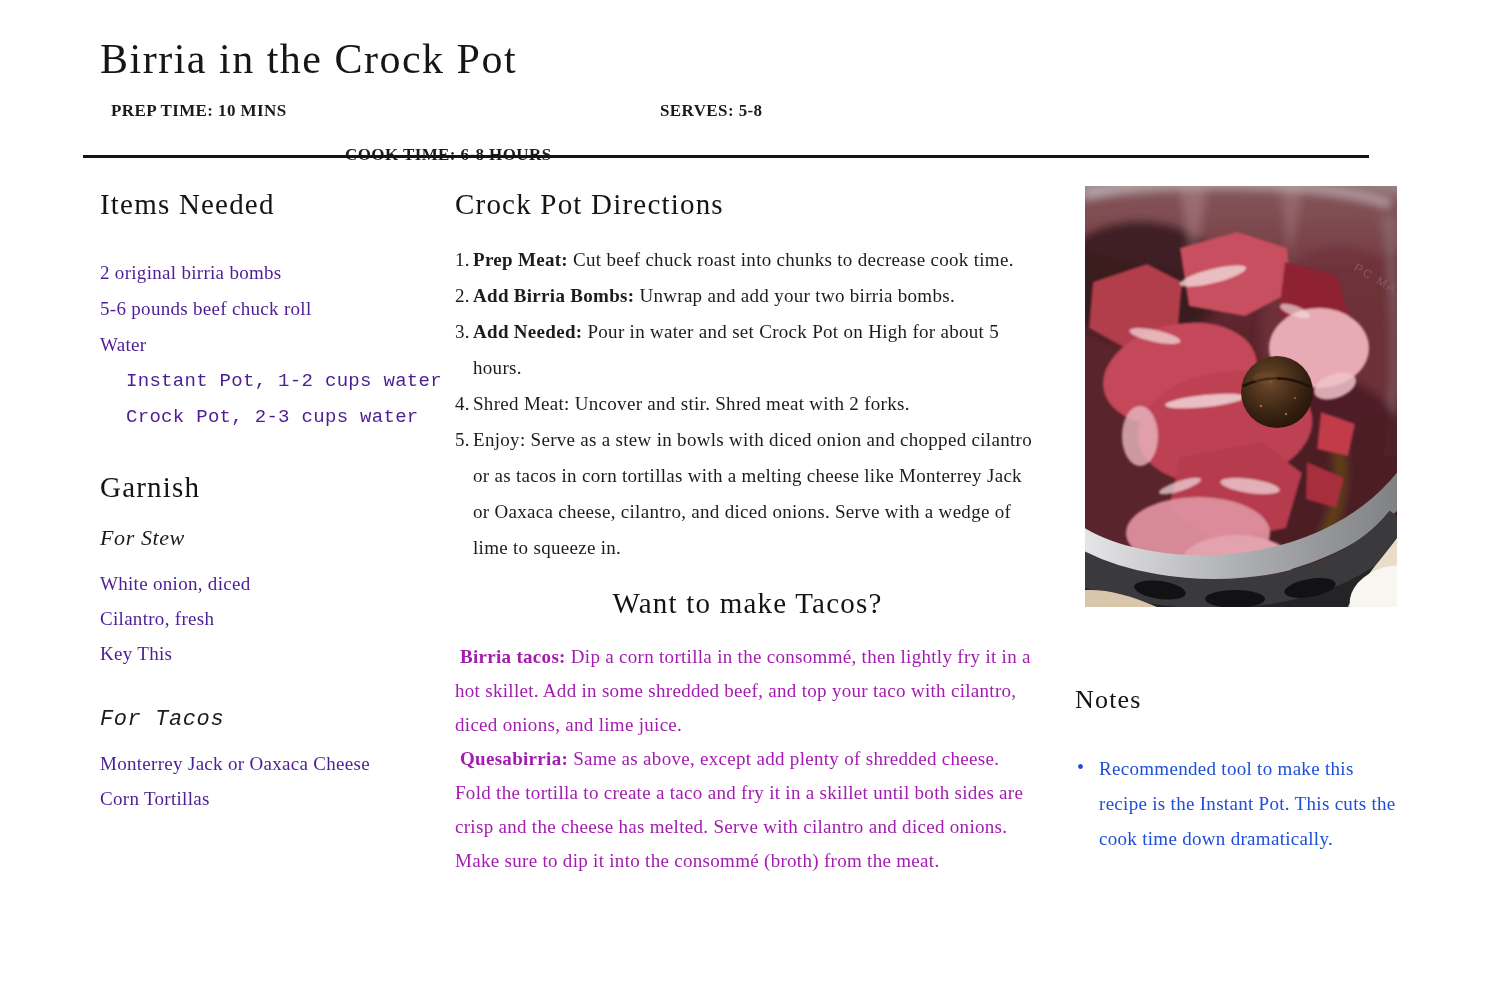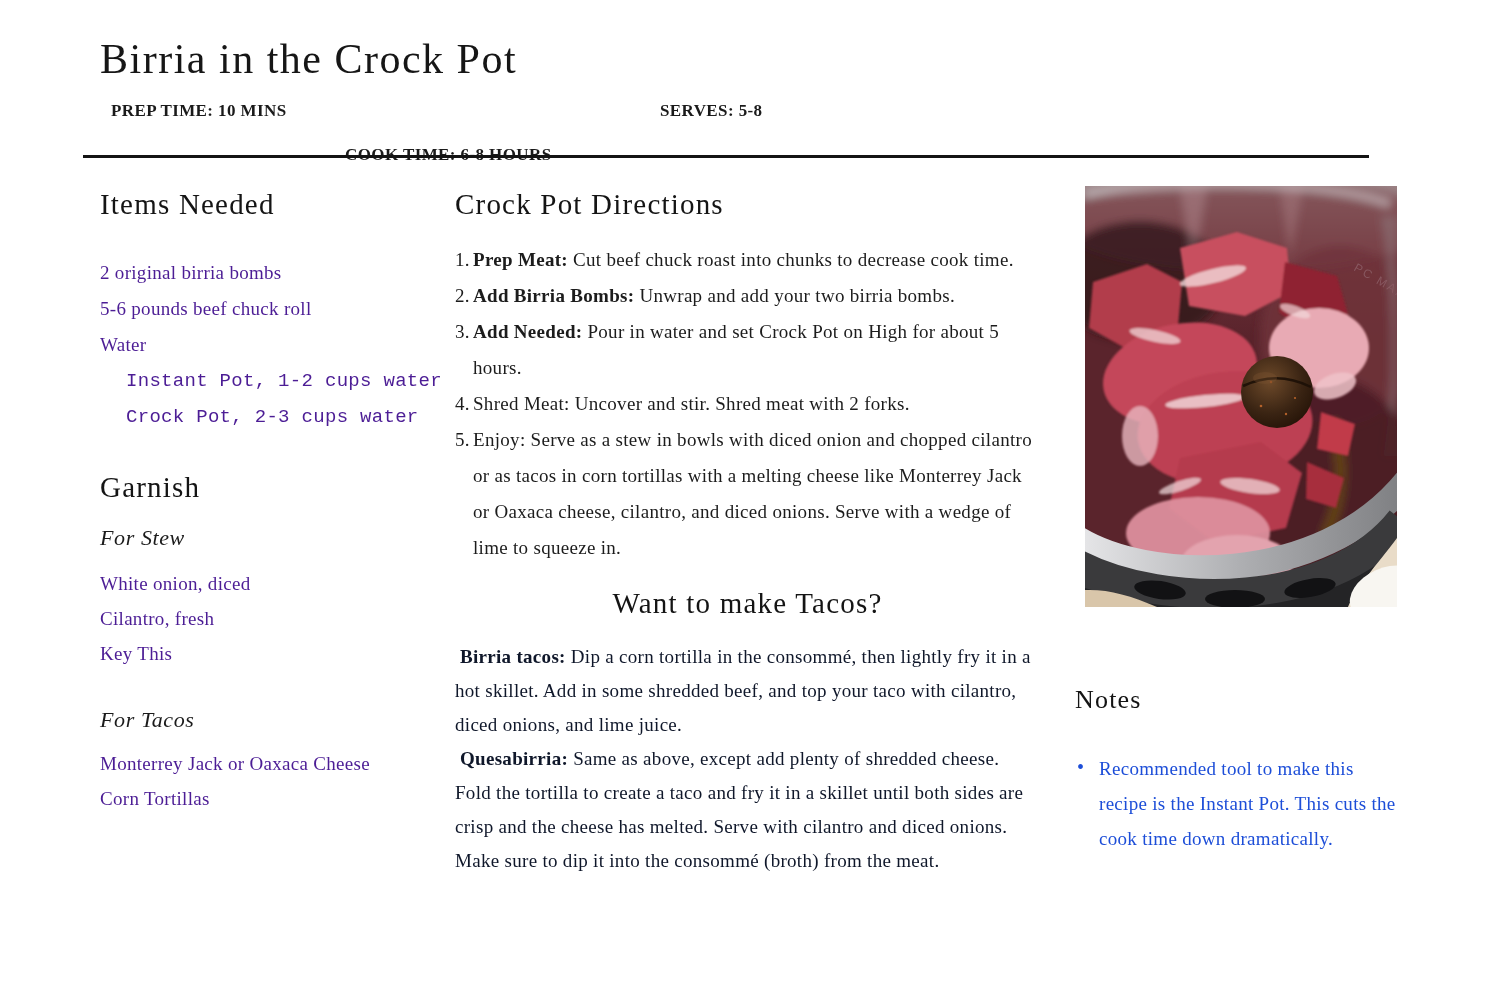--- a/index.html
+++ b/index.html
@@ -48,40 +48,40 @@
   ul.plain li {
     font-size:19px; letter-spacing:0.3px; line-height:36px; color:#4c1d95;
   }
   .col-left ul.g li { line-height:35px; }
   ul.plain li.indent { padding-left:26px;font-family:Liberation Mono, monospace; }
 
   .col-left .ingredients { margin-top:34px; }
   .col-left .h-garnish   { margin-top:36px; }
   .col-left .sub-stew    { margin-top:20px; }
   .col-left .g-stew      { margin-top:15px; }
-  .col-left .sub-tacos   { margin-top:36px; }
+  .col-left .sub-tacos   { margin-top:36px;font-family:Liberation Mono, monospace; }
   .col-left .g-tacos     { margin-top:13px; }
 
   
   ol.steps { list-style:none; counter-reset:step; margin-top:21px; }
   ol.steps li {
     counter-increment:step;
     position:relative; padding-left:18px;
     font-size:19px; letter-spacing:0.3px; line-height:36px; color:#1c1c1c;
   }
   ol.steps li::before {
     content:counter(step) ".";
     position:absolute; left:0; top:0;
   }
   .step-label-bold { font-weight:700; }
   .step-label-plain { font-weight:400; }
 
   .col-mid .h-tacos { margin-top:21px;text-align:center; }
   .col-mid p {
-    font-size:19px; letter-spacing:0.3px; line-height:34px; color:#0f172a;
+    font-size:19px; letter-spacing:0.3px; line-height:34px; color:#a21caf;
   }
   .col-mid p.first { margin-top:19px; }
   .col-mid p.indented { text-indent:5px; }
   .col-mid p b { font-weight:700; }
 
   
   .notes-box ul { list-style:none; margin-top:36px; }
   .notes-box li {
     position:relative; padding-left:24px;
     font-size:19px; letter-spacing:0.3px; line-height:35px; color:#1d4ed8;

